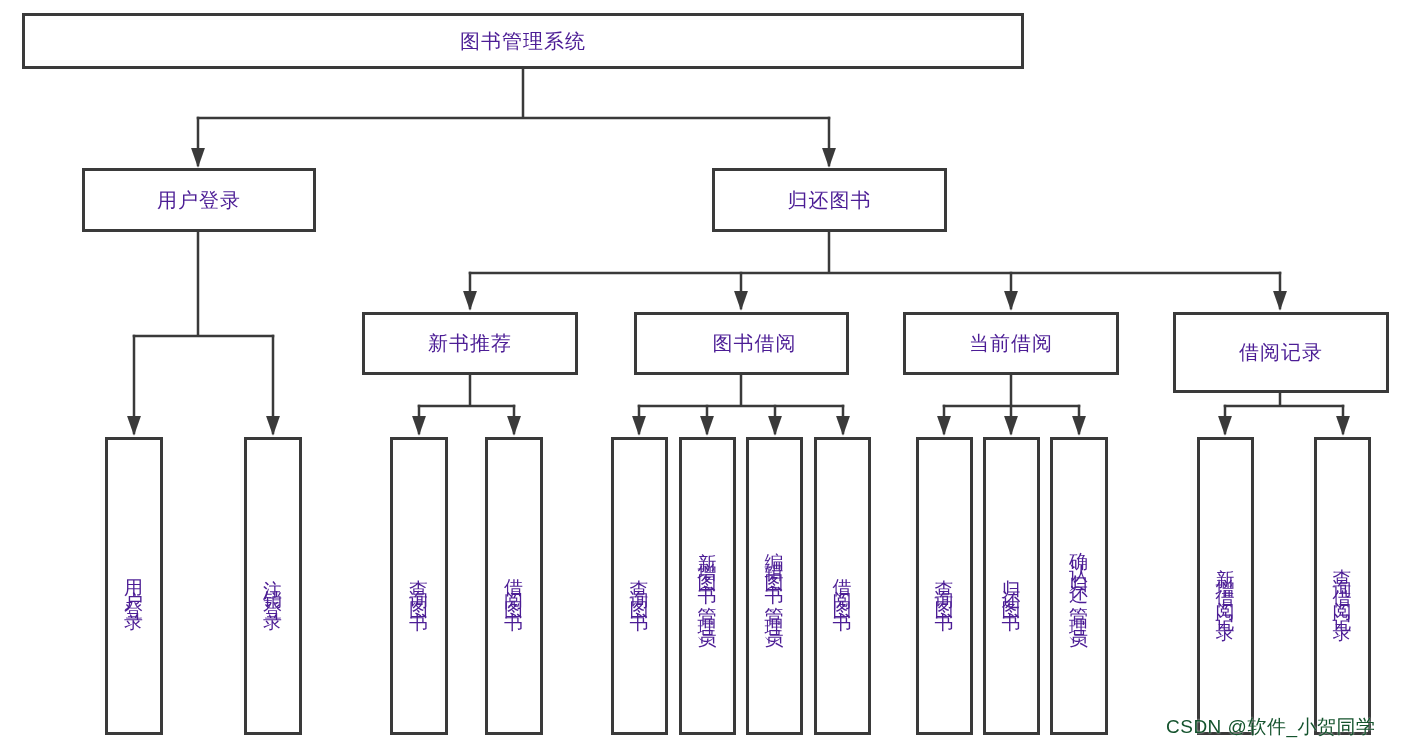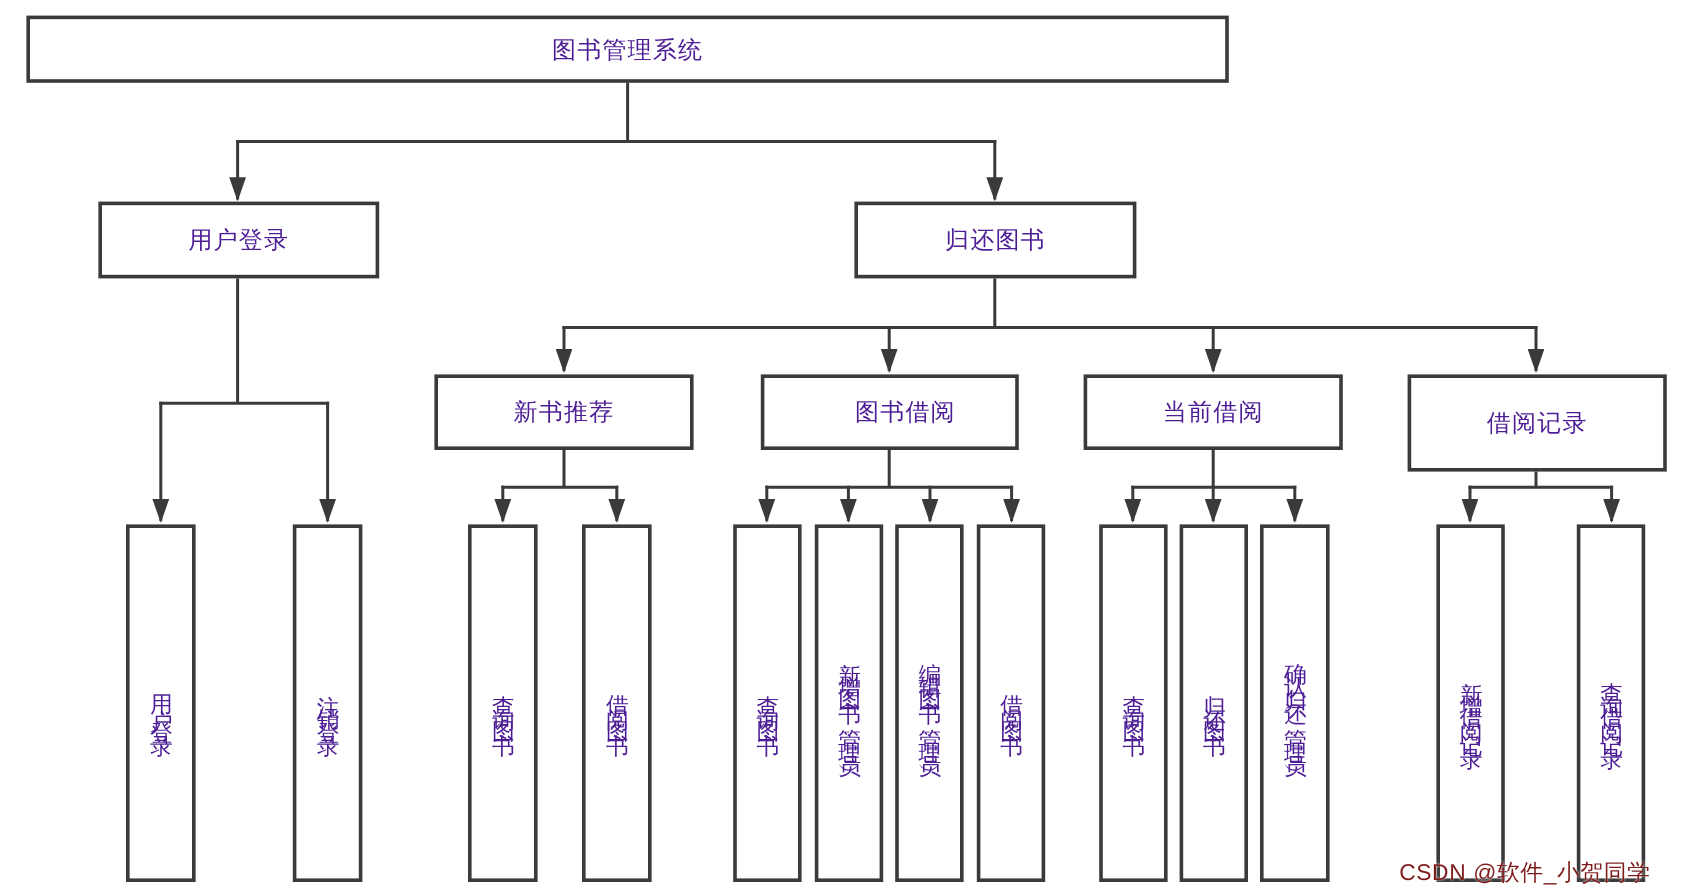--- a/index.html
+++ b/index.html
@@ -45,21 +45,21 @@
     letter-spacing: 11px;
     line-height: 1;
     white-space: nowrap;
   }
   .watermark {
     position: absolute;
     left: 1166px;
     top: 714px;
     font-size: 19px;
     letter-spacing: 0.5px;
-    color: #7f1d1d;
+    color: #14532d;
     white-space: nowrap;
     text-shadow: 0 0 2px #ffffff;
   }
 </style>
 </head>
 <body>
 
 <div class="stage">
 
   <svg class="edges" viewBox="0 0 1405 747" xmlns="http://www.w3.org/2000/svg">

